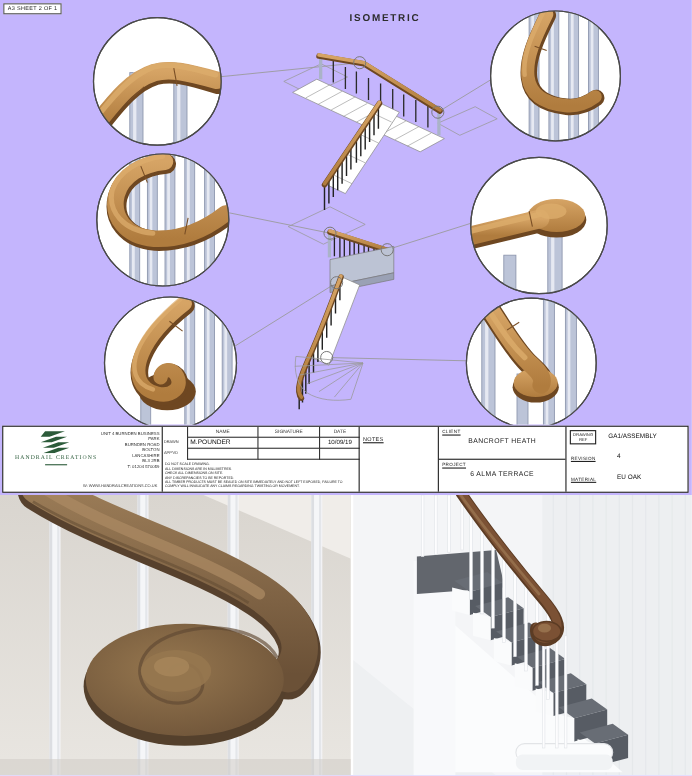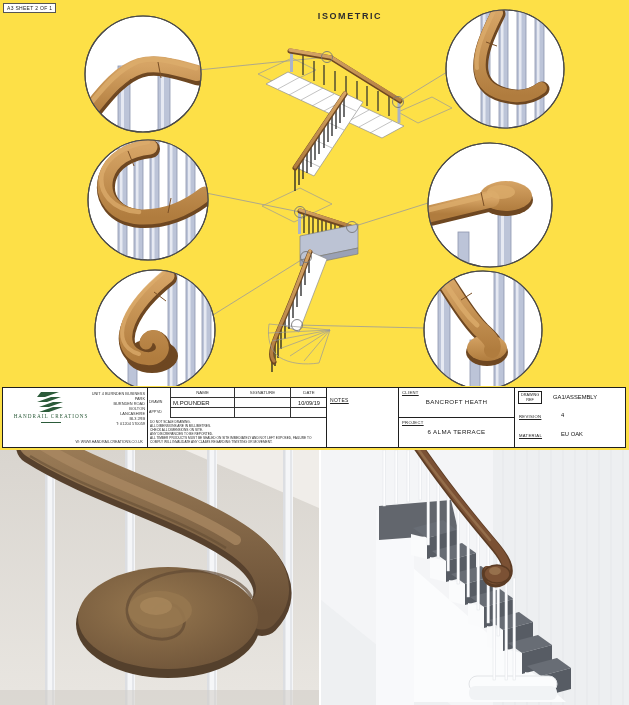--- a/index.html
+++ b/index.html
@@ -1,18 +1,18 @@
 <!DOCTYPE html>
 <html><head>
 <meta charset="utf-8">
 <style>
   html,body{margin:0;padding:0;}
   body{width:629px;height:705px;position:relative;background:#ffffff;
        font-family:"Liberation Sans",sans-serif;overflow:hidden;}
-  .sheet{position:absolute;left:0;top:0;width:629px;height:450px;background:#fde047;}
+  .sheet{position:absolute;left:0;top:0;width:629px;height:450px;background:#c4b5fd;}
   .sheet-label{position:absolute;left:3px;top:3px;border:1px solid #555;
        font-size:5px;padding:1px 3px;color:#222;letter-spacing:.3px;background:#fff;z-index:5;}
   .view-title{position:absolute;left:290px;top:11px;width:120px;text-align:center;
        font-size:9px;font-weight:bold;letter-spacing:1.6px;color:#2d2d2d;z-index:5;}
   .drawing-svg{position:absolute;left:0;top:0;}
 
   
   .title-block{position:absolute;left:2px;top:387px;width:624px;height:61px;
        border:1px solid #1f1f1f;background:#fff;box-sizing:border-box;z-index:6;}
   .tb-cell{position:absolute;top:0;height:100%;box-sizing:border-box;}

